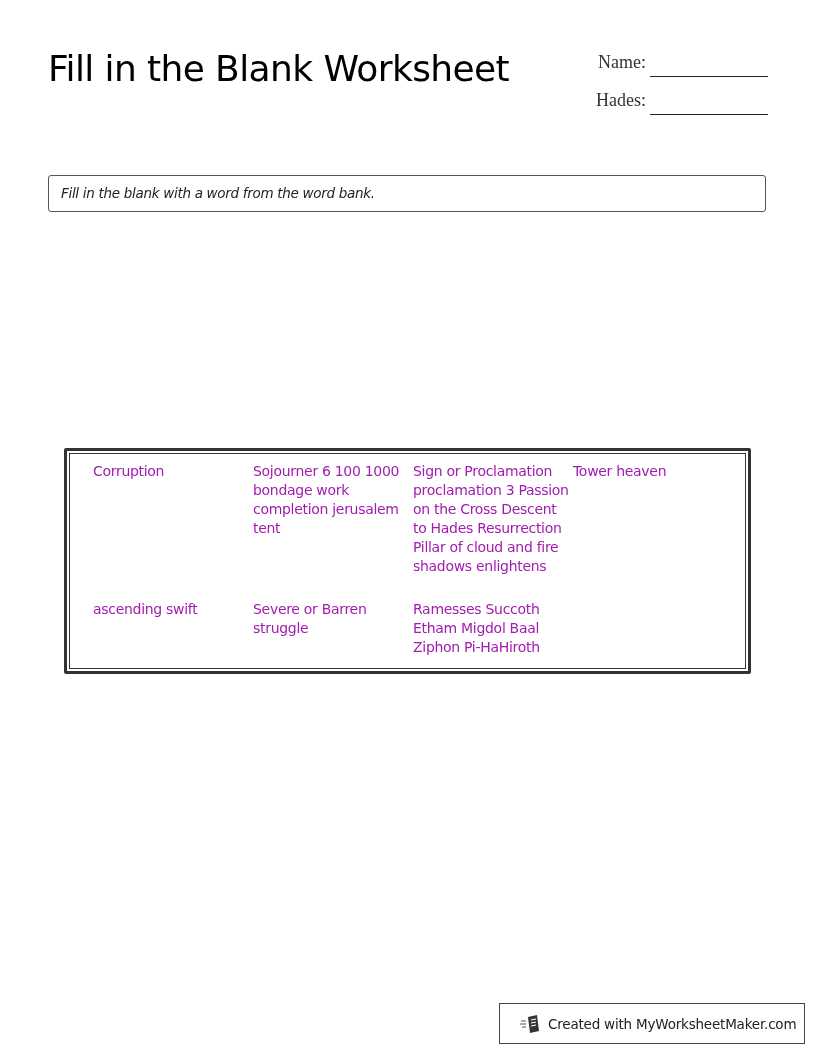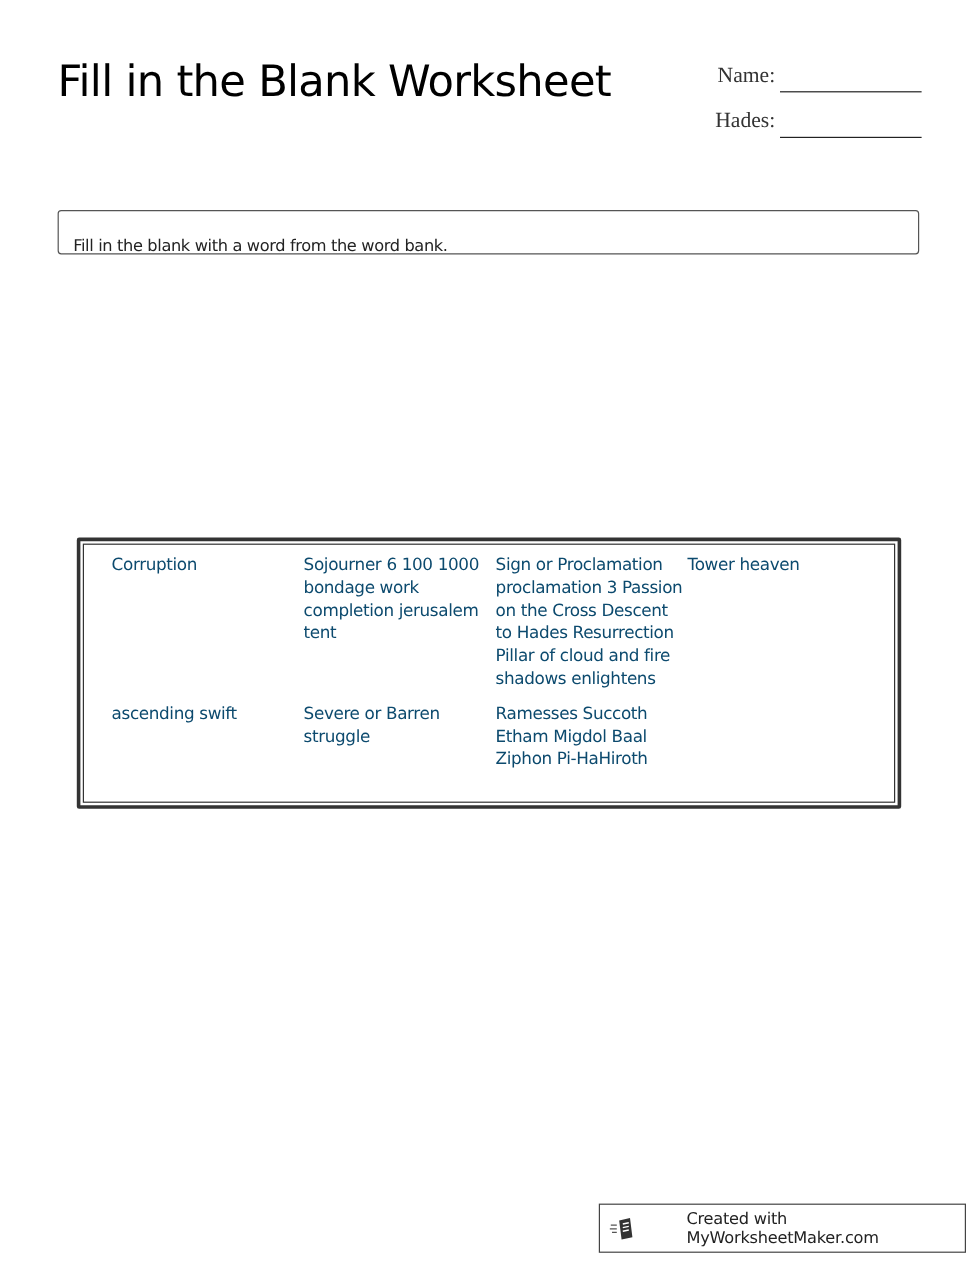--- a/index.html
+++ b/index.html
@@ -3,26 +3,26 @@
   <meta charset="utf-8">
   <style>
     html, body { margin: 0; padding: 0; background: #ffffff; }
     body { width: 816px; height: 1056px; position: relative; overflow: hidden; color: #222222; font-family: "DejaVu Sans", sans-serif; }
     .title { position: absolute; left: 48px; top: 49px; font-size: 36px; line-height: 40px; color: #000000; font-family: "DejaVu Sans", sans-serif; letter-spacing: -0.6px; }
     .title div { white-space: nowrap; }
     .meta { position: absolute; left: 580px; top: 52px; width: 200px; font-family: "Liberation Serif", serif; font-size: 18px; color: #333; }
     .meta-row { position: relative; height: 38px; }
     .meta-label { position: absolute; right: 134px; top: 0; margin-left: 14px; }
     .meta-line { position: absolute; left: 70px; top: 24px; width: 118px; border-bottom: 1.5px solid #222; height: 0; }
-    .instructions { position: absolute; left: 48px; top: 175px; width: 718px; height: 37px; box-sizing: border-box; border: 1.5px solid #555; border-radius: 3px; padding: 12px 12px; font-size: 13.5px; line-height: 35px; color: #222; font-family: "DejaVu Sans", sans-serif; letter-spacing: -0.3px; }
+    .instructions { position: absolute; left: 48px; top: 175px; width: 718px; height: 37px; box-sizing: border-box; border: 1.5px solid #555; border-radius: 3px; padding: 0 12px; font-size: 13.5px; line-height: 35px; color: #222; font-family: "DejaVu Sans", sans-serif; letter-spacing: -0.3px; font-style: italic; }
     .bank-outer { position: absolute; left: 64px; top: 448px; width: 687px; height: 226px; box-sizing: border-box; border: 3px solid #333; border-radius: 2px; }
     .bank-inner { position: absolute; left: 2px; top: 2px; right: 2px; bottom: 2px; border: 1px solid #333; }
-    .bank-grid { position: absolute; left: 26px; top: 11px; display: grid; grid-template-columns: 160px 160px 160px 160px; row-gap: 10px; font-size: 14px; line-height: 19px; color: #0c4a6e; font-family: "DejaVu Sans", sans-serif; letter-spacing: -0.3px; }
+    .bank-grid { position: absolute; left: 26px; top: 11px; display: grid; grid-template-columns: 160px 160px 160px 160px; row-gap: 24px; font-size: 14px; line-height: 19px; color: #a21caf; font-family: "DejaVu Sans", sans-serif; letter-spacing: -0.3px; }
     .bank-cell { white-space: normal; padding-right: 4px; }
-    .footer { position: absolute; left: 499px; top: 1003px; width: 306px; height: 41px; box-sizing: border-box; border: 1.5px solid #444; display: flex; align-items: center; padding-left: 8px; font-size: 13.5px; color: #222; font-family: "DejaVu Sans", sans-serif; letter-spacing: -0.2px; gap: 36px; }
+    .footer { position: absolute; left: 499px; top: 1003px; width: 306px; height: 41px; box-sizing: border-box; border: 1.5px solid #444; display: flex; align-items: center; padding-left: 20px; font-size: 13.5px; color: #222; font-family: "DejaVu Sans", sans-serif; letter-spacing: -0.2px; }
     .footer-icon { width: 22px; height: 22px; margin-right: 6px; display: inline-block; }
   </style>
 </head>
 <body>
 
 <div class="title">
   <div>Fill in the Blank Worksheet</div>
 </div>
 
 <div class="meta">

